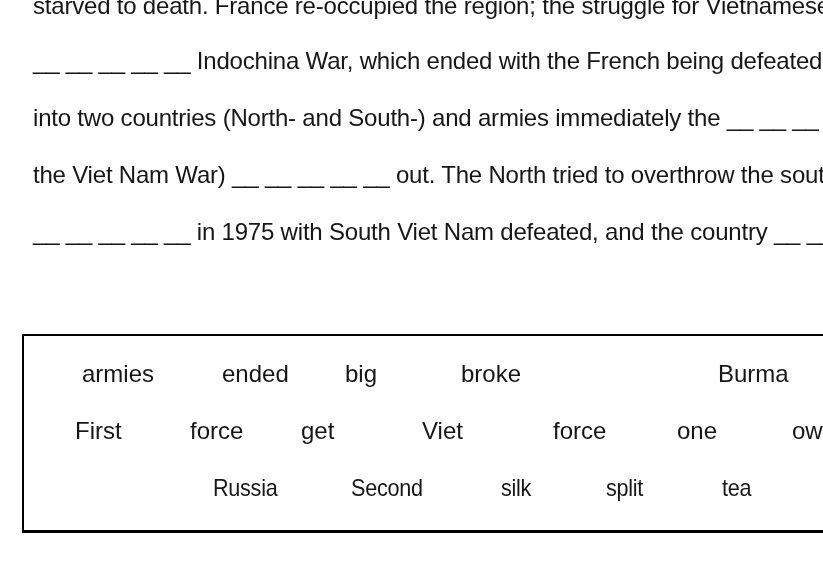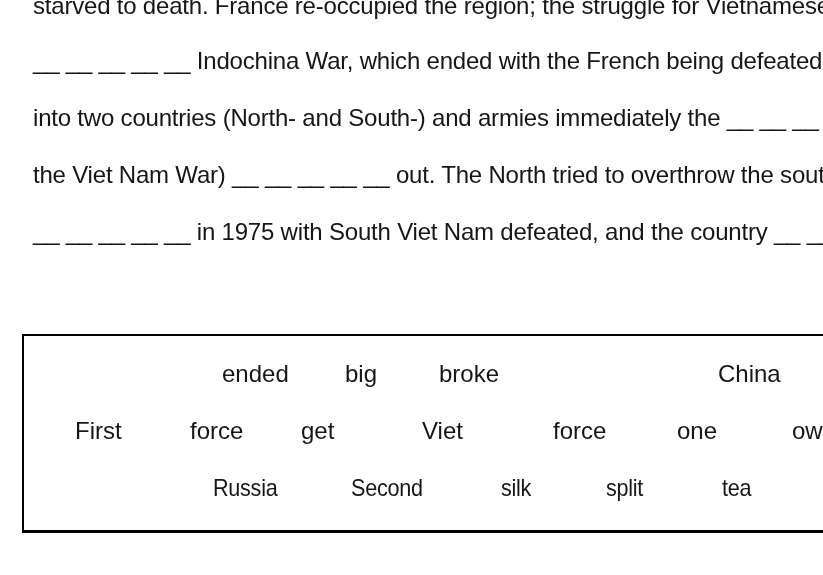--- a/index.html
+++ b/index.html
@@ -69,24 +69,25 @@
   <div class="passage">
     <div class="passage-line line-1">starved to death. France re-occupied the region; the struggle for Vietnamese</div>
     <div class="passage-line line-2">__ __ __ __ __ Indochina War, which ended with the French being defeated in</div>
     <div class="passage-line line-3">into two countries (North- and South-) and armies immediately the __ __ __</div>
     <div class="passage-line line-4">the Viet Nam War) __ __ __ __ __ out. The North tried to overthrow the south</div>
     <div class="passage-line line-5">__ __ __ __ __ in 1975 with South Viet Nam defeated, and the country __ __ __</div>
   </div>
 
   <div class="word-bank-box">
 
+    <span class="word r1" style="left:58px">armies</span>
     <span class="word r1" style="left:198px">ended</span>
     <span class="word r1" style="left:321px">big</span>
-    <span class="word r1" style="left:415px">broke</span>
-    <span class="word r1" style="left:694px">China</span>
+    <span class="word r1" style="left:437px">broke</span>
+    <span class="word r1" style="left:694px">Burma</span>
 
     <span class="word r2" style="left:51px">First</span>
     <span class="word r2" style="left:166px">force</span>
     <span class="word r2" style="left:277px">get</span>
     <span class="word r2" style="left:398px">Viet</span>
     <span class="word r2" style="left:529px">force</span>
     <span class="word r2" style="left:653px">one</span>
     <span class="word r2" style="left:768px">own</span>
 
     <span class="word r3 condensed" style="left:189px">Russia</span>

